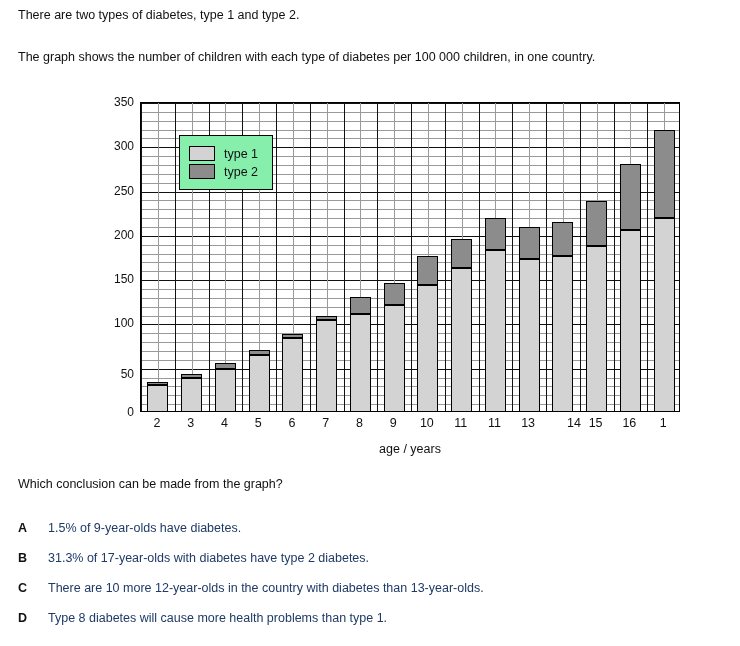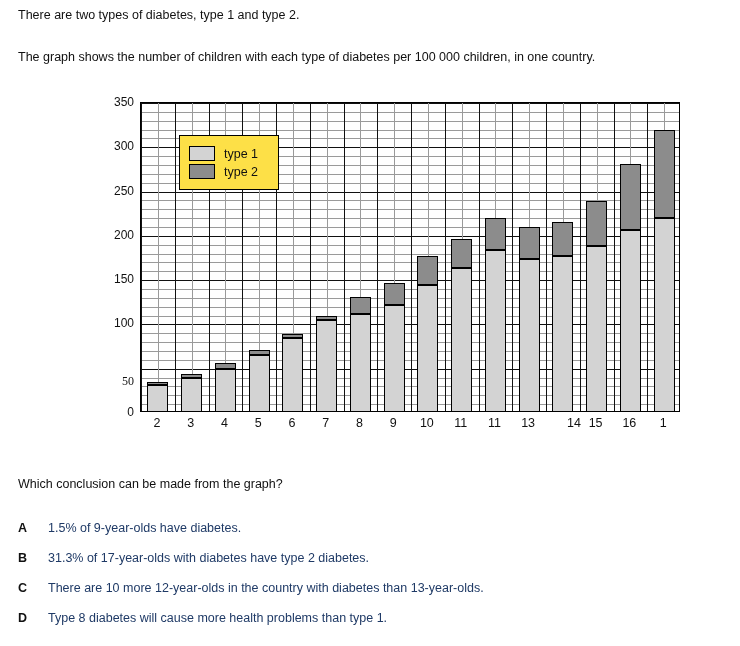--- a/index.html
+++ b/index.html
@@ -116,23 +116,23 @@
     width: 540px;
     text-align: center;
     font-size: 12.5px;
     color: #111;
   }
   
   #legend {
     position: absolute;
     left: 38px;
     top: 32px;
-    background: #fde047;
+    background: #86efac;
     border: 1.3px solid #000;
-    padding: 7px 20px 7px 9px;
+    padding: 7px 14px 7px 9px;
     box-sizing: border-box;
   }
   .legend-row {
     display: flex;
     align-items: center;
     margin: 3px 0;
   }
   .legend-swatch {
     width: 26px;
     height: 15px;
@@ -177,21 +177,21 @@
 <body>
 
 <div class="intro" id="intro-line-1">There are two types of diabetes, type 1 and type 2.</div>
 <div class="intro" id="intro-line-2">The graph shows the number of children with each type of diabetes per 100 000 children, in one country.</div>
 
 <div id="chart-figure">
 
 
   <div id="y-tick-labels">
       <div class="y-tick-label" style="top: 310px;">0</div>
-      <div class="y-tick-label" style="top: 279px; font-family: Liberation Serif, serif;">50</div>
+      <div class="y-tick-label" style="top: 272px;">50</div>
       <div class="y-tick-label" style="top: 221.429px;">100</div>
       <div class="y-tick-label" style="top: 177.143px;">150</div>
       <div class="y-tick-label" style="top: 132.857px;">200</div>
       <div class="y-tick-label" style="top: 88.5714px;">250</div>
       <div class="y-tick-label" style="top: 44.2857px;">300</div>
       <div class="y-tick-label" style="top: 0px;">350</div>
     </div>
 
   <div id="plot-wrapper">
     <div id="plot-area">
@@ -322,20 +322,21 @@
       <div class="x-tick-label" style="left: 253.125px;">9</div>
       <div class="x-tick-label" style="left: 286.875px;">10</div>
       <div class="x-tick-label" style="left: 320.625px;">11</div>
       <div class="x-tick-label" style="left: 354.375px;">11</div>
       <div class="x-tick-label" style="left: 388.125px;">13</div>
       <div class="x-tick-label" style="left: 434px;">14</div>
       <div class="x-tick-label" style="left: 455.625px;">15</div>
       <div class="x-tick-label" style="left: 489.375px;">16</div>
       <div class="x-tick-label" style="left: 523.125px;">1</div>
     </div>
+  <div id="x-axis-caption">age / years</div>
 </div>
 
 <div id="question-stem">Which conclusion can be made from the graph?</div>
 
 <div class="option-row" id="option-0">
   <span class="option-letter">A</span>
   <span class="option-text">1.5% of 9-year-olds have diabetes.</span>
 </div>
 <div class="option-row" id="option-1">
   <span class="option-letter">B</span>

